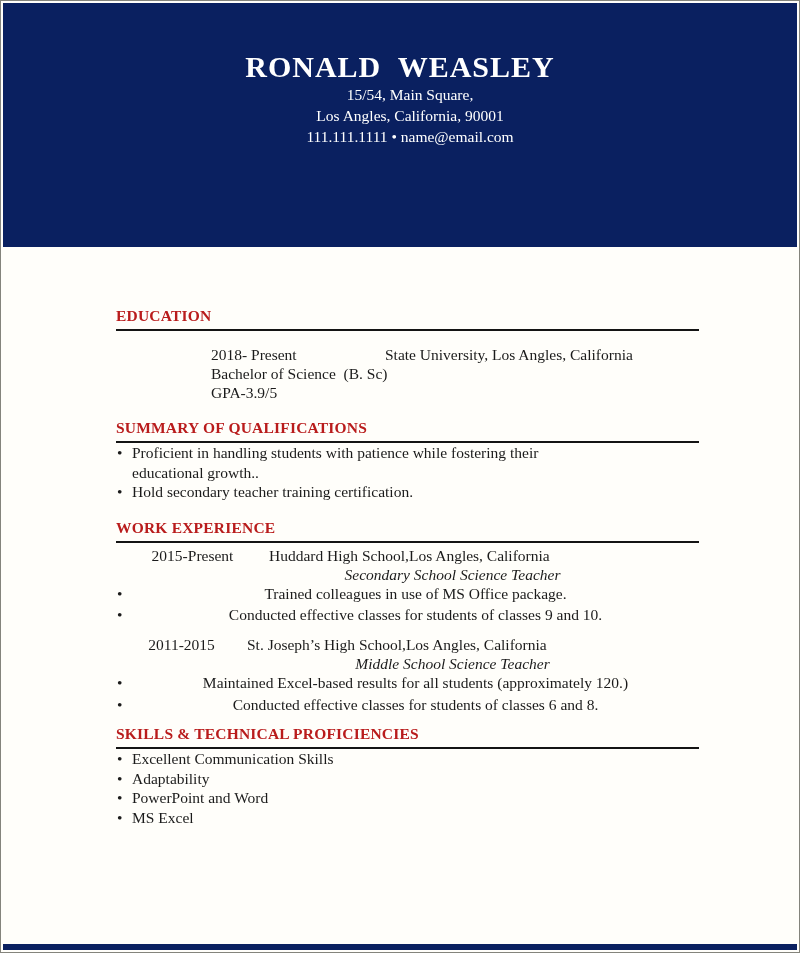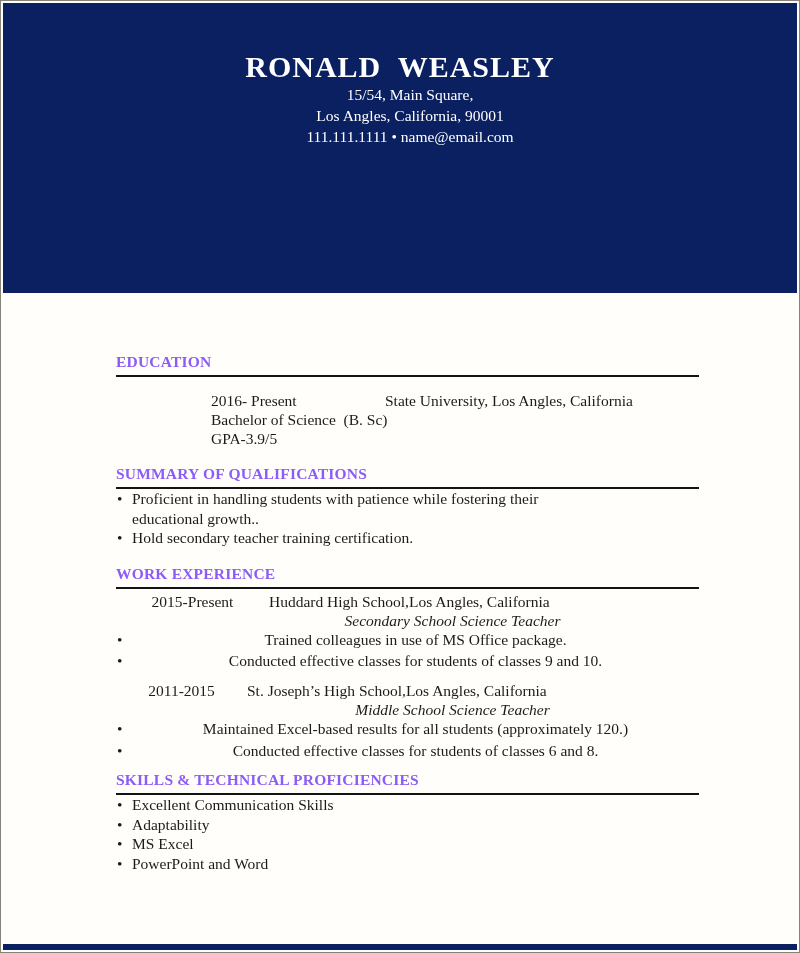--- a/index.html
+++ b/index.html
@@ -10,21 +10,21 @@
     border:1px solid #84847c;
     padding:2px;
     background:#fffefa;
     font-family:"Liberation Serif", serif;
     color:#1b1b1b;
     overflow:hidden;
   }
   
   .banner{
     background:#0a2060;
-    height:290px;
+    height:244px;
     text-align:center;
     color:#ffffff;
   }
   .name{
     padding-top:47px;
     font-size:30px;
     font-weight:bold;
     letter-spacing:1px;
     line-height:34px;
     white-space:pre-wrap;
@@ -32,21 +32,21 @@
   .address{
     font-size:15.5px;
     line-height:21px;
     padding-left:20px;
   }
   
   .content{margin-left:113px;margin-right:98px;font-size:15.5px;}
   .sec-head{
     font-size:15.5px;
     font-weight:bold;
-    color:#8b5cf6;
+    color:#b91c1c;
     letter-spacing:.2px;
     line-height:19px;
     padding-bottom:4px;
     border-bottom:2px solid #141414;
   }
   #sec-education .sec-head{margin-top:59px;}
   #sec-summary .sec-head{margin-top:16px;}
   #sec-work .sec-head{margin-top:16px;}
   #sec-skills .sec-head{margin-top:10px;}
 
@@ -104,21 +104,21 @@
   </header>
 
   <main class="content">
 
     <section id="sec-education">
       <div class="sec-head">
         <span>EDUCATION</span>
       </div>
       <div class="edu-block">
         <div class="edu-row">
-          <span class="edu-date">2016- Present</span>
+          <span class="edu-date">2018- Present</span>
           <span>State University, Los Angles, California</span>
         </div>
         <div class="edu-degree">Bachelor of Science  (B. Sc)</div>
         <div>GPA-3.9/5</div>
       </div>
     </section>
 
     <section id="sec-summary">
       <div class="sec-head">
         <span>SUMMARY OF QUALIFICATIONS</span>
@@ -159,21 +159,21 @@
       </div>
     </section>
 
     <section id="sec-skills">
       <div class="sec-head">
         <span>SKILLS &amp; TECHNICAL PROFICIENCIES</span>
       </div>
       <ul class="blist skills-list">
         <li>Excellent Communication Skills</li>
         <li>Adaptability</li>
+        <li>PowerPoint and Word</li>
         <li>MS Excel</li>
-        <li>PowerPoint and Word</li>
       </ul>
     </section>
 
   </main>
 
   <footer class="bottom-bar"></footer>
 </div>
 
 </body></html>

